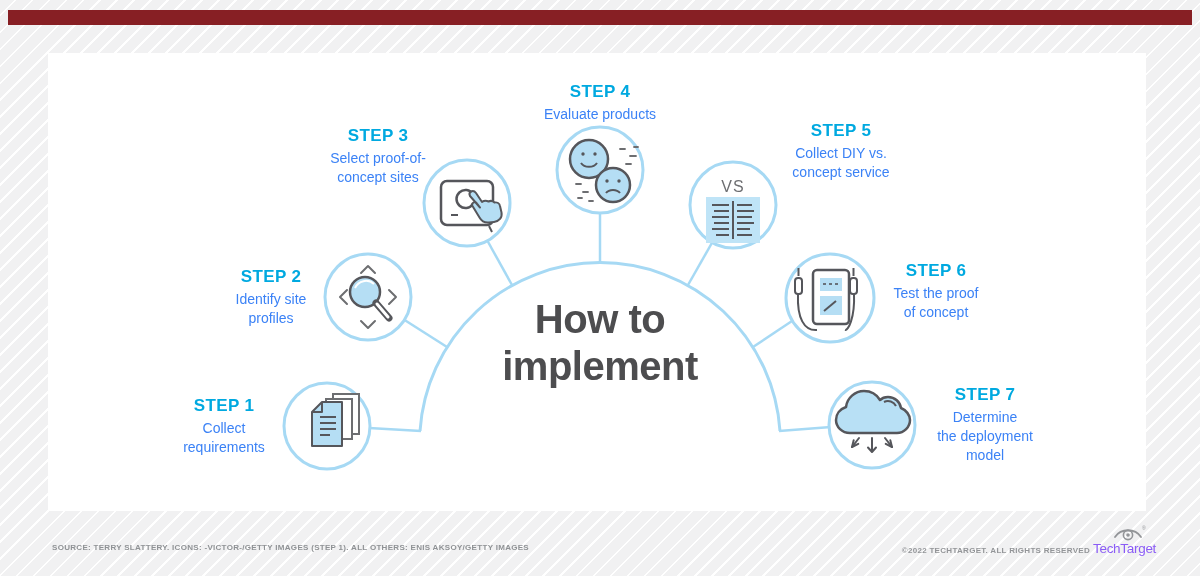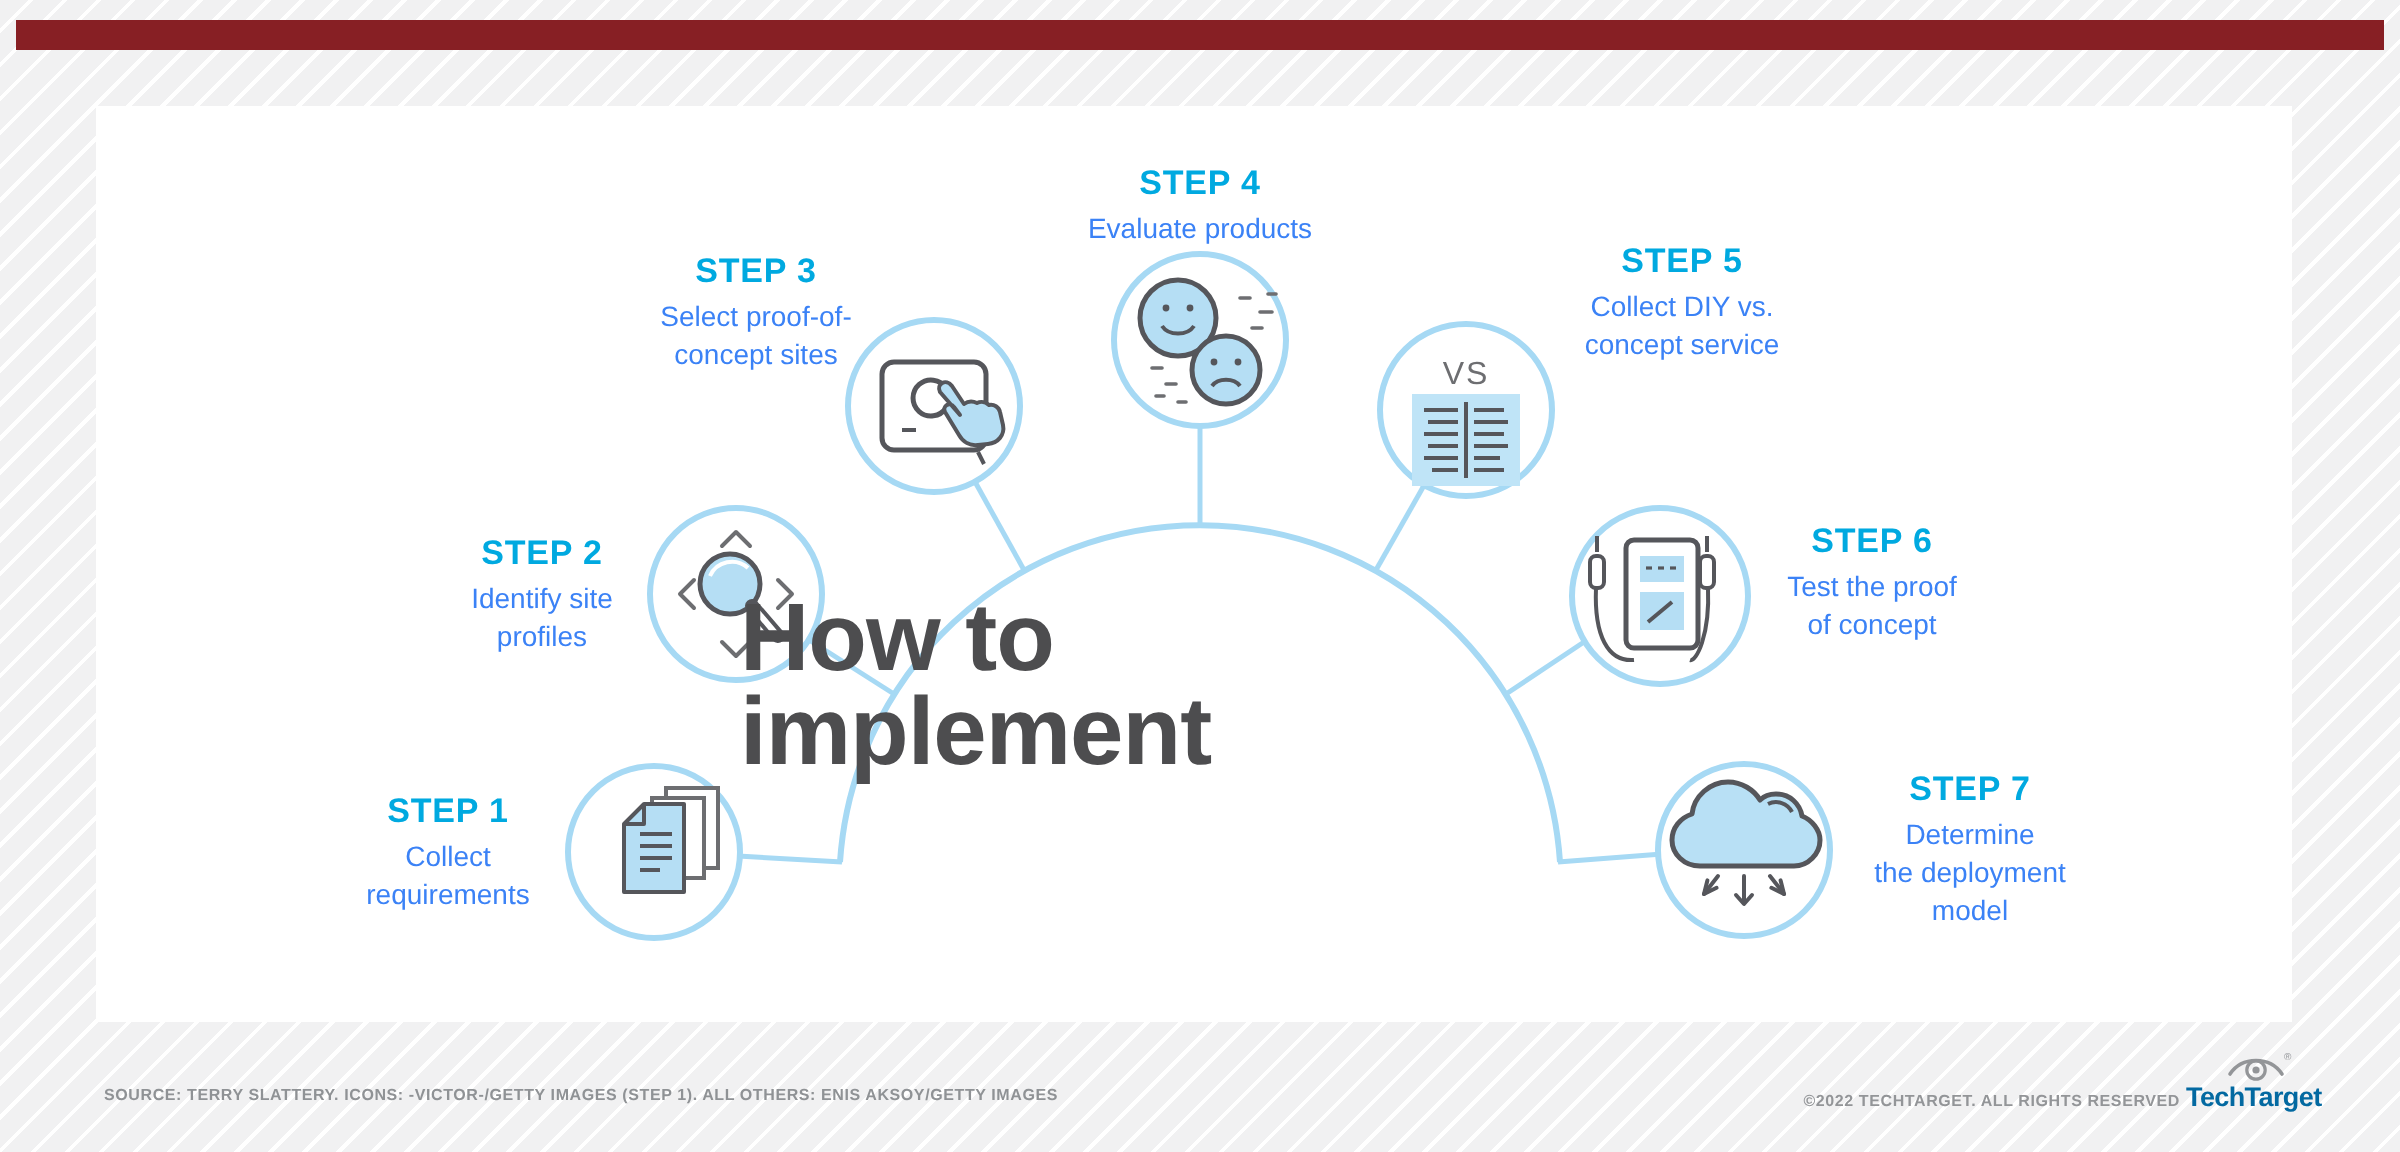--- a/index.html
+++ b/index.html
@@ -14,22 +14,22 @@
     position:absolute; left:8px; top:10px; width:1184px; height:15px;
     background:#871f24;
   }
   .card {
     position:absolute; left:48px; top:53px; width:1098px; height:458px;
     background:#ffffff;
   }
   svg.diagram { position:absolute; left:0; top:0; width:1200px; height:576px; }
   .title {
     position:absolute; left:600px; top:296px; transform:translateX(-50%);
-    width:460px; text-align:left;
-    font-size:48px; line-height:47px; font-weight:bold; color:#4d4d4f;
+    width:460px; text-align:center;
+    font-size:40px; line-height:47px; font-weight:bold; color:#4d4d4f;
     letter-spacing:-0.5px;
   }
   .step { position:absolute; transform:translateX(-50%); text-align:center; white-space:nowrap; }
   .step .num { color:#00a9e0; font-size:17px; font-weight:bold; letter-spacing:0.4px; margin-bottom:3px; }
   .step .txt { color:#3b82f6; font-size:14px; line-height:19px; }
   .s1 { left:224px; top:396px; }
   .s2 { left:271px; top:267px; }
   .s3 { left:378px; top:126px; }
   .s4 { left:600px; top:82px; }
   .s5 { left:841px; top:121px; }
@@ -38,22 +38,22 @@
   .footer-source {
     position:absolute; left:52px; top:543px;
     font-size:8px; font-weight:bold; letter-spacing:0.3px; color:#8f9295;
   }
   .footer-copy {
     position:absolute; right:110px; top:546px;
     font-size:8px; font-weight:bold; letter-spacing:0.3px; color:#939598;padding-left:11px;
   }
   .tt-logo { position:absolute; left:1093px; top:525px; width:64px; height:32px; }
   .tt-logo .word {
-    position:absolute; left:0; top:16px; font-size:13.5px; font-weight:bold;
-    color:#0369a1; letter-spacing:-0.3px;text-align:right;
+    position:absolute; left:0; top:16px; font-size:13.5px; font-weight:normal;
+    color:#8b5cf6; letter-spacing:-0.3px;text-align:right;
   }
   .tt-logo svg { position:absolute; left:20px; top:0; }
 </style>
 </head>
 <body>
 
 <div class="topbar"></div>
 <div class="card"></div>
 
 <svg class="diagram" viewBox="0 0 1200 576">

